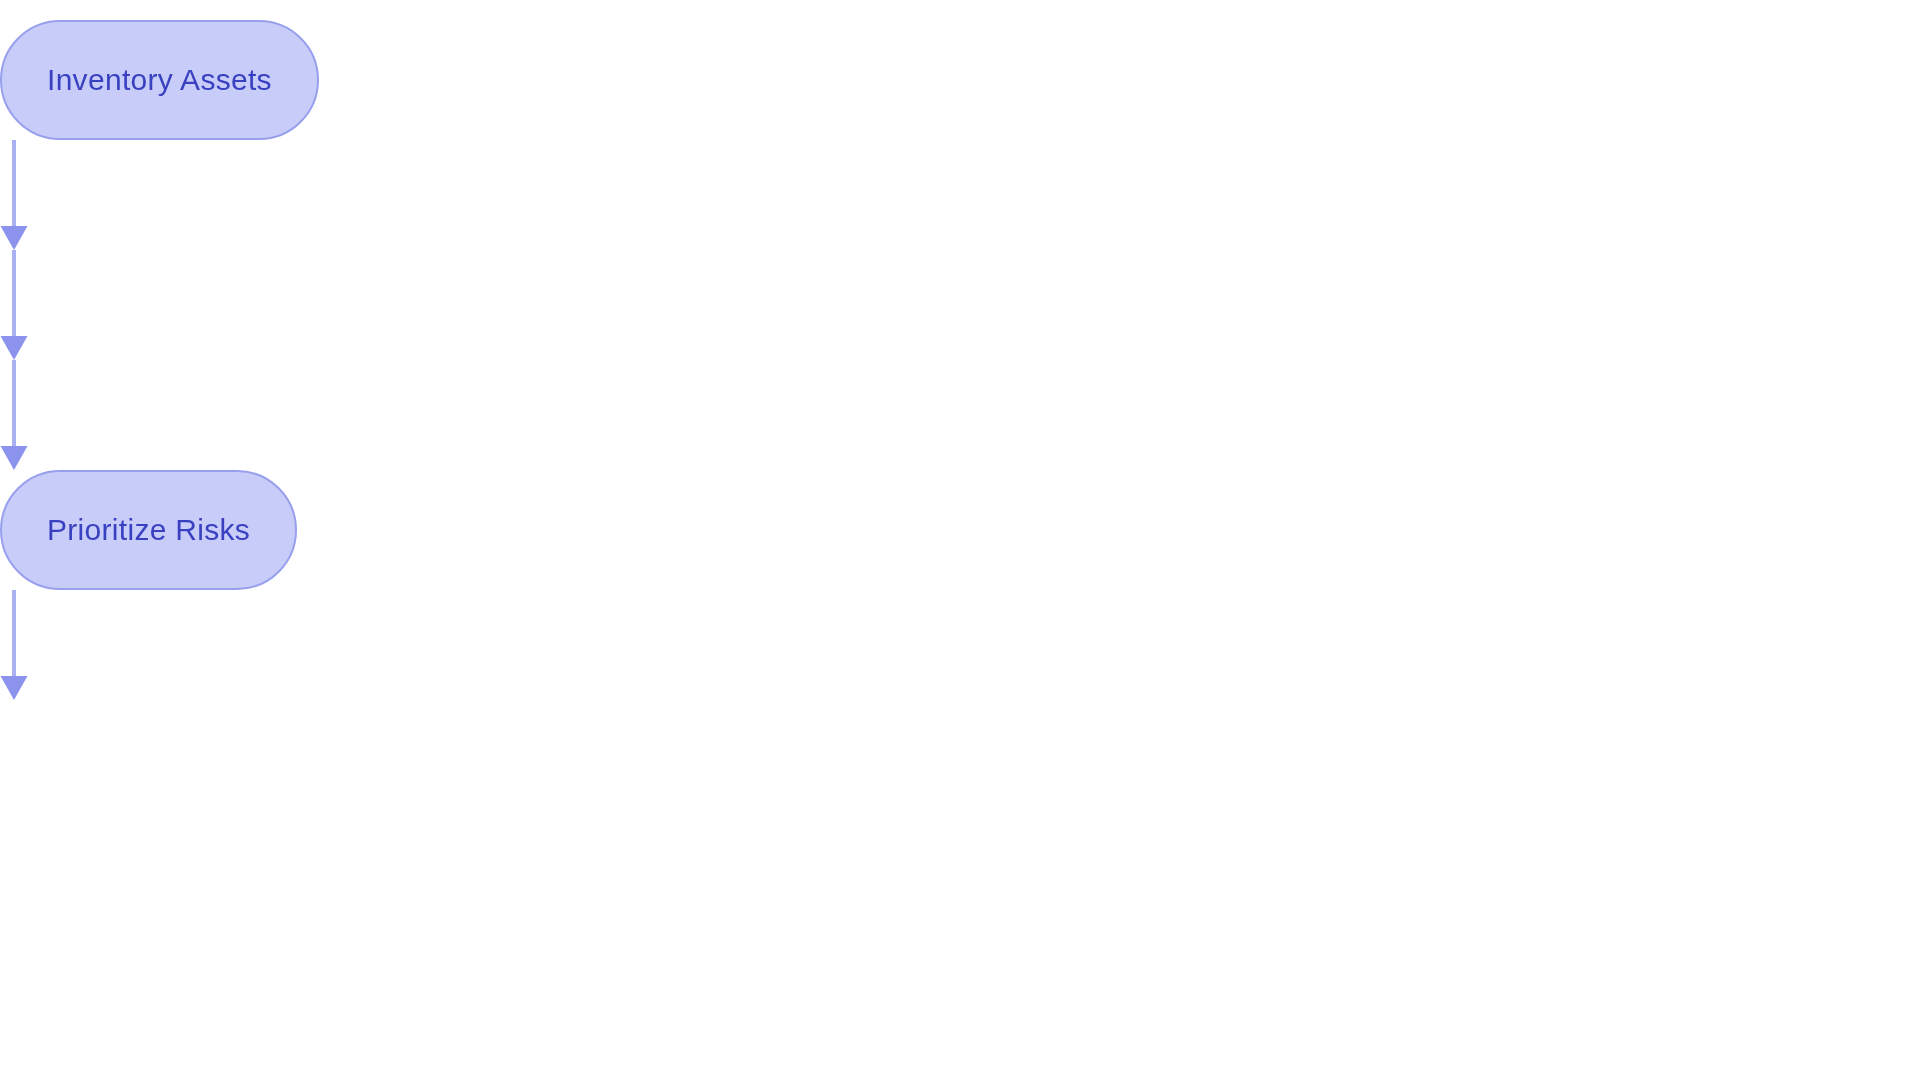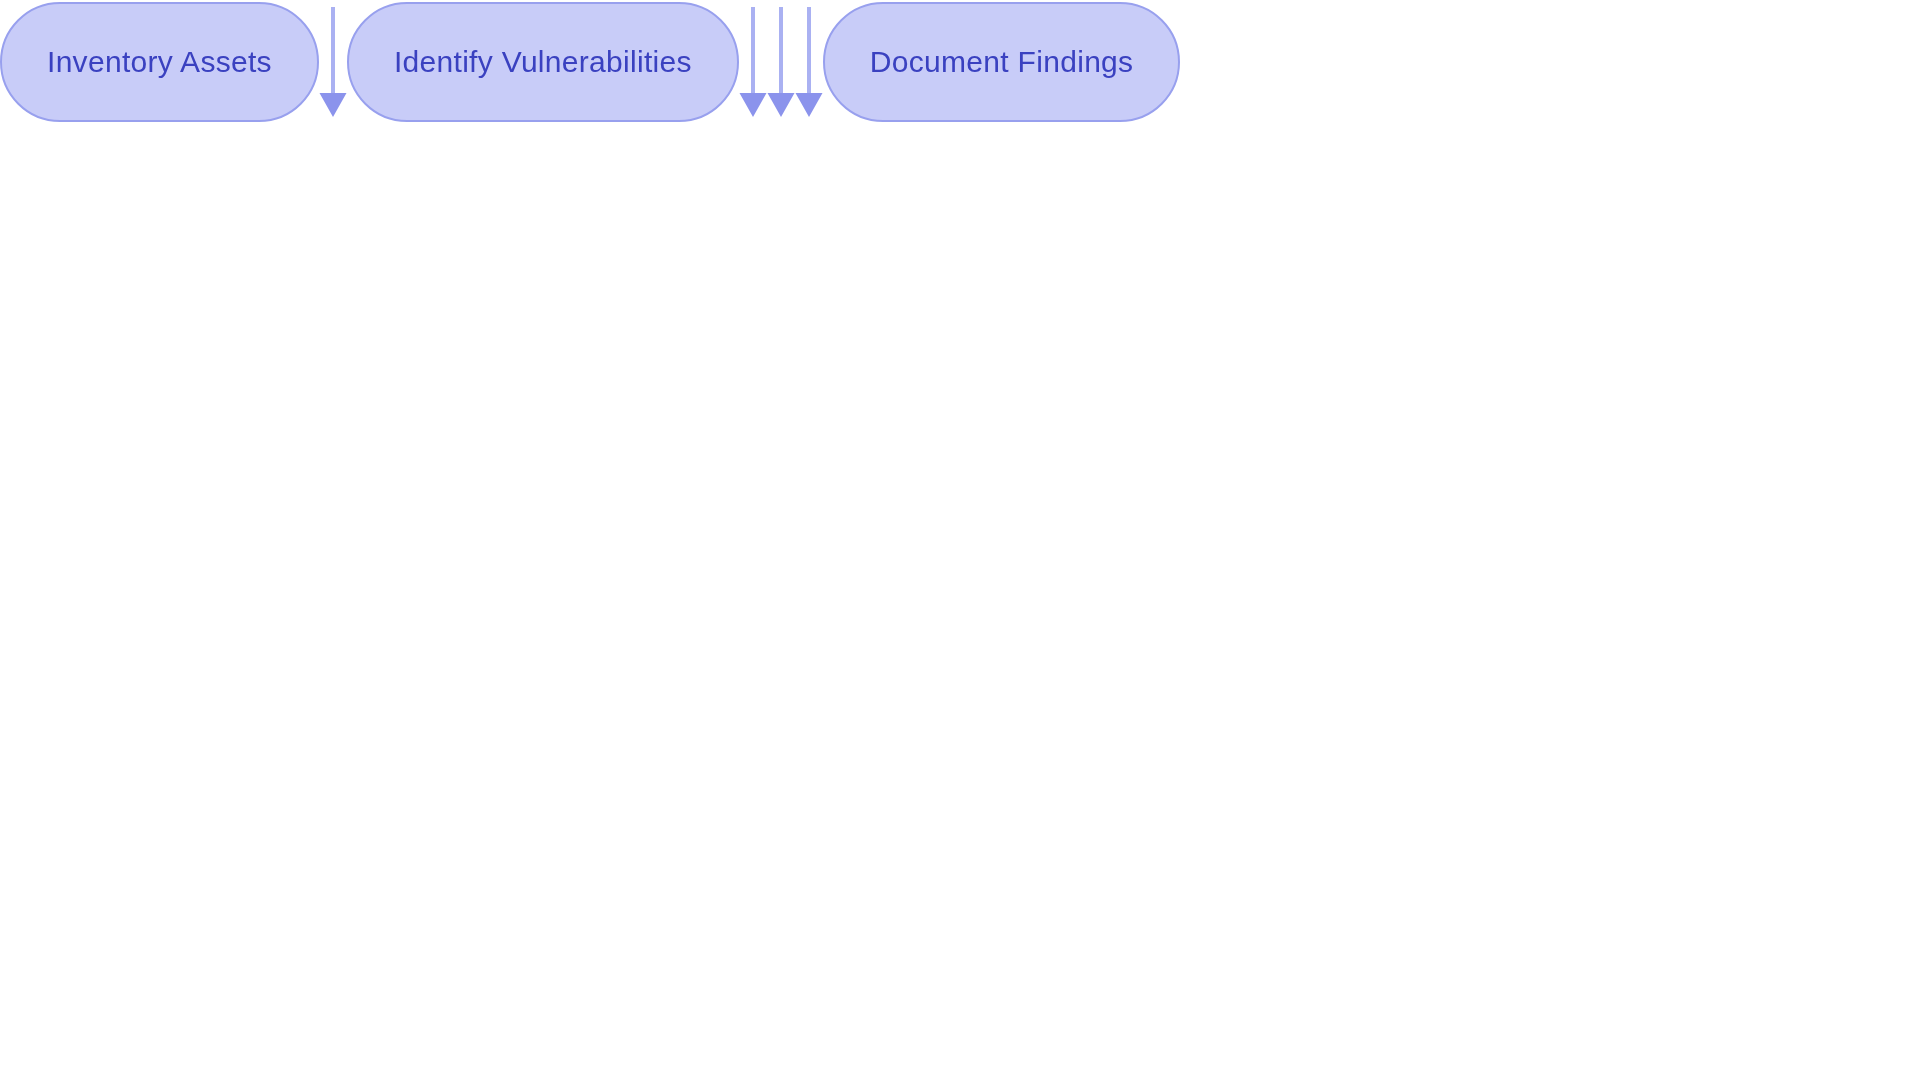--- a/index.html
+++ b/index.html
@@ -13,25 +13,25 @@
   }
   .canvas {
     position: relative;
     width: 1920px;
     height: 1083px;
     background: #ffffff;
   }
   .flowchart {
     position: absolute;
     left: 0;
-    top: 2px;
+    top: 20px;
     width: 1920px;
     display: flex;
-    flex-direction: row;
-    align-items: center;
+    flex-direction: column;
+    align-items: flex-start;
   }
   .node {
     box-sizing: border-box;
     height: 120px;
     min-width: 240px;
     padding: 0 45px;
     border-radius: 60px;
     background: #c8ccf8;
     border: 2px solid #98a0ee;
     display: flex;
@@ -68,45 +68,42 @@
       <span class="node-label">Inventory Assets</span>
     </div>
 
     <div class="connector">
       <svg width="28" height="110" viewBox="0 0 28 110">
         <line x1="14" y1="0" x2="14" y2="90" stroke="#aab1f2" stroke-width="4"></line>
         <path d="M14 110 L0.5 86 L27.5 86 Z" fill="#8b93ec"></path>
       </svg>
     </div>
 
-    <div class="node">
-      <span class="node-label">Identify Vulnerabilities</span>
-    </div>
-
-    <div class="connector">
-      <svg width="28" height="110" viewBox="0 0 28 110">
-        <line x1="14" y1="0" x2="14" y2="90" stroke="#aab1f2" stroke-width="4"></line>
-        <path d="M14 110 L0.5 86 L27.5 86 Z" fill="#8b93ec"></path>
-      </svg>
-    </div>
-
 
     <div class="connector">
       <svg width="28" height="110" viewBox="0 0 28 110">
         <line x1="14" y1="0" x2="14" y2="90" stroke="#aab1f2" stroke-width="4"></line>
         <path d="M14 110 L0.5 86 L27.5 86 Z" fill="#8b93ec"></path>
       </svg>
     </div>
 
 
     <div class="connector">
       <svg width="28" height="110" viewBox="0 0 28 110">
         <line x1="14" y1="0" x2="14" y2="90" stroke="#aab1f2" stroke-width="4"></line>
         <path d="M14 110 L0.5 86 L27.5 86 Z" fill="#8b93ec"></path>
       </svg>
     </div>
 
     <div class="node">
-      <span class="node-label">Document Findings</span>
+      <span class="node-label">Prioritize Risks</span>
     </div>
+
+    <div class="connector">
+      <svg width="28" height="110" viewBox="0 0 28 110">
+        <line x1="14" y1="0" x2="14" y2="90" stroke="#aab1f2" stroke-width="4"></line>
+        <path d="M14 110 L0.5 86 L27.5 86 Z" fill="#8b93ec"></path>
+      </svg>
+    </div>
+
 
   </div>
 </div>
 
 </body></html>

